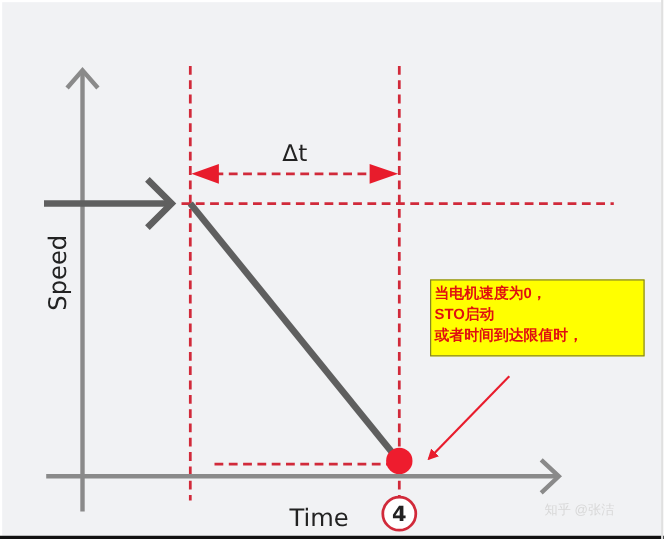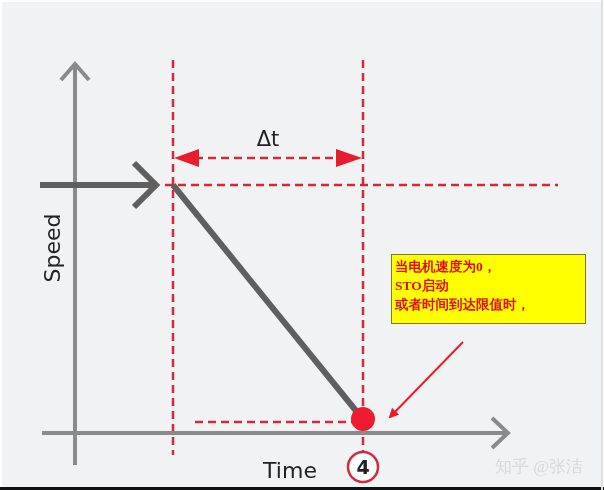--- a/index.html
+++ b/index.html
@@ -6,30 +6,30 @@
   body { width: 604px; height: 490px; overflow: hidden; position: relative; }
   #canvas { position: absolute; left: 0; top: 0; width: 604px; height: 490px; }
   .diagram-text { font-family: "DejaVu Sans", sans-serif; fill: #222222; }
   .callout {
     position: absolute;
     left: 391px; top: 254px; width: 195px; height: 70px;
     background: #ffff00;
     border: 1px solid #7a7a2a;
     box-sizing: border-box;
     padding: 2px 3px;
-    font-family: Liberation Serif, serif;
+    font-family: Liberation Sans, sans-serif;
     font-weight: bold;
     font-size: 13.5px;
     line-height: 19px;
     color: #e01010;
   }
   .callout div { white-space: nowrap; }
   .watermark {
     position: absolute; left: 495px; top: 455px;
-    font-family: Liberation Serif, serif; font-size: 17px;
+    font-family: Liberation Sans, sans-serif; font-size: 12px;
     color: #d8d8d8; white-space: nowrap;
   }
 </style>
 </head>
 <body>
 
 <svg id="canvas" viewBox="0 0 604 490" xmlns="http://www.w3.org/2000/svg">
   <defs>
     <marker id="redArrow" markerWidth="10" markerHeight="10" refX="8" refY="5" orient="auto" markerUnits="userSpaceOnUse">
       <path d="M0,0 L10,5 L0,10 z" fill="#e81c2c"></path>

